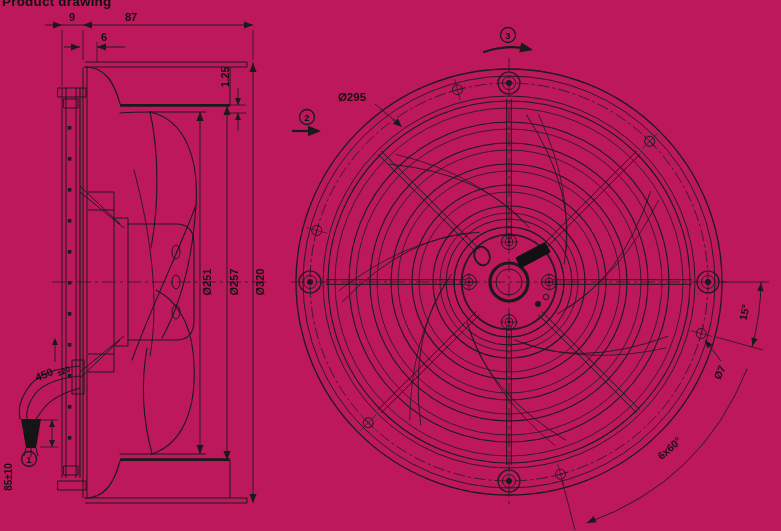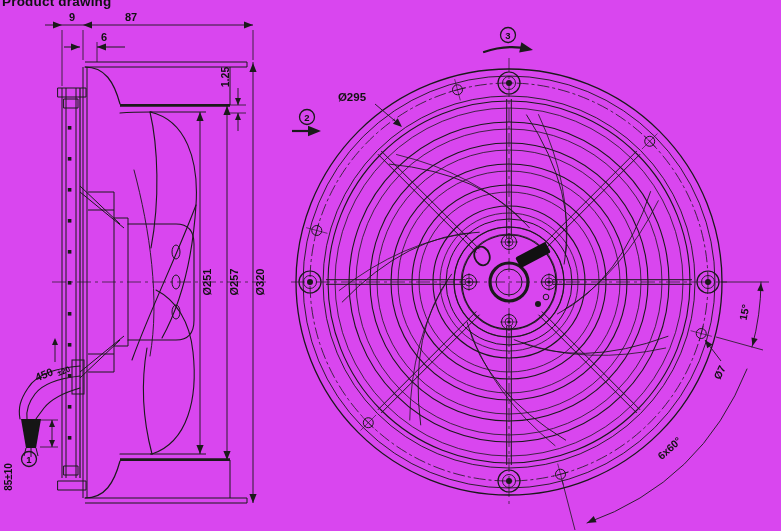--- a/index.html
+++ b/index.html
@@ -1,16 +1,16 @@
 <!DOCTYPE html>
 <html><head>
 <meta charset="utf-8">
 <style>
   html,body{margin:0;padding:0;background:#fff;}
-  .canvas{position:relative;width:781px;height:531px;background:#d946ef;overflow:hidden;
+  .canvas{position:relative;width:781px;height:531px;background:#be185d;overflow:hidden;
           font-family:"Liberation Sans",sans-serif;}
   .title{position:absolute;left:2px;top:-6px;font-weight:700;font-size:13.5px;color:#111;
          letter-spacing:.2px;}
   svg{position:absolute;left:0;top:0;}
   svg text{font-family:"Liberation Sans",sans-serif;fill:#111;font-weight:700;}
 </style>
 </head>
 <body>
 
 <div class="canvas">

